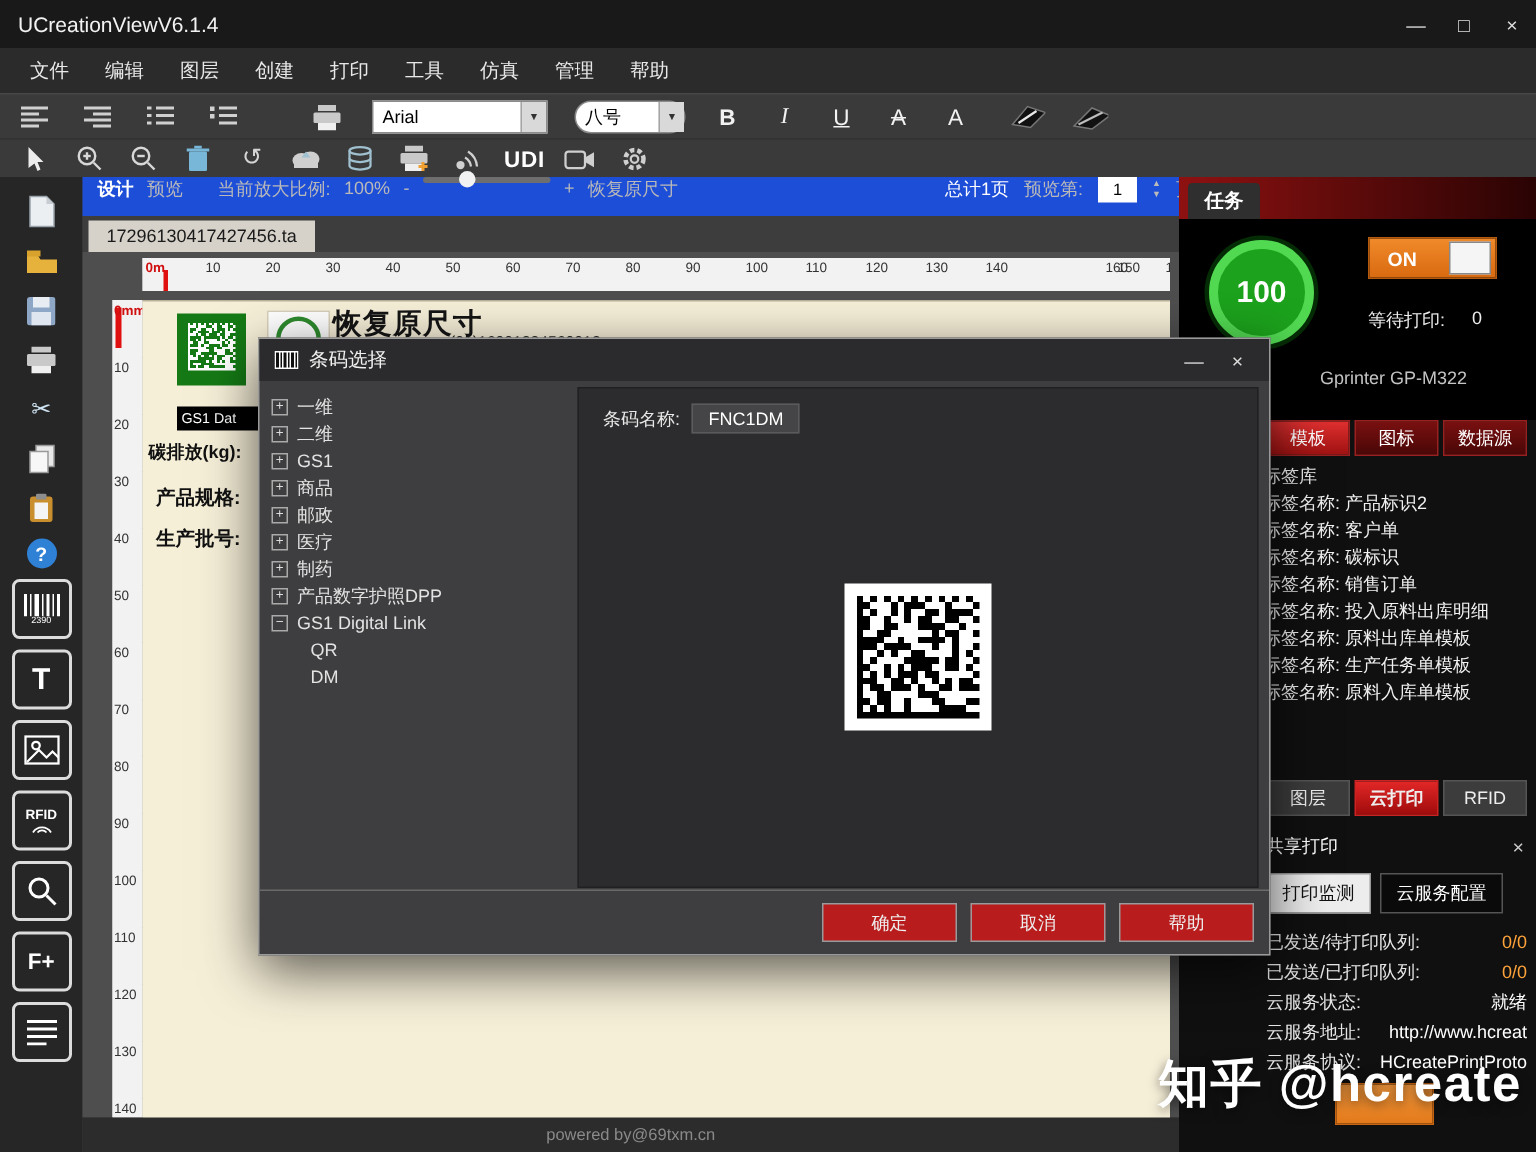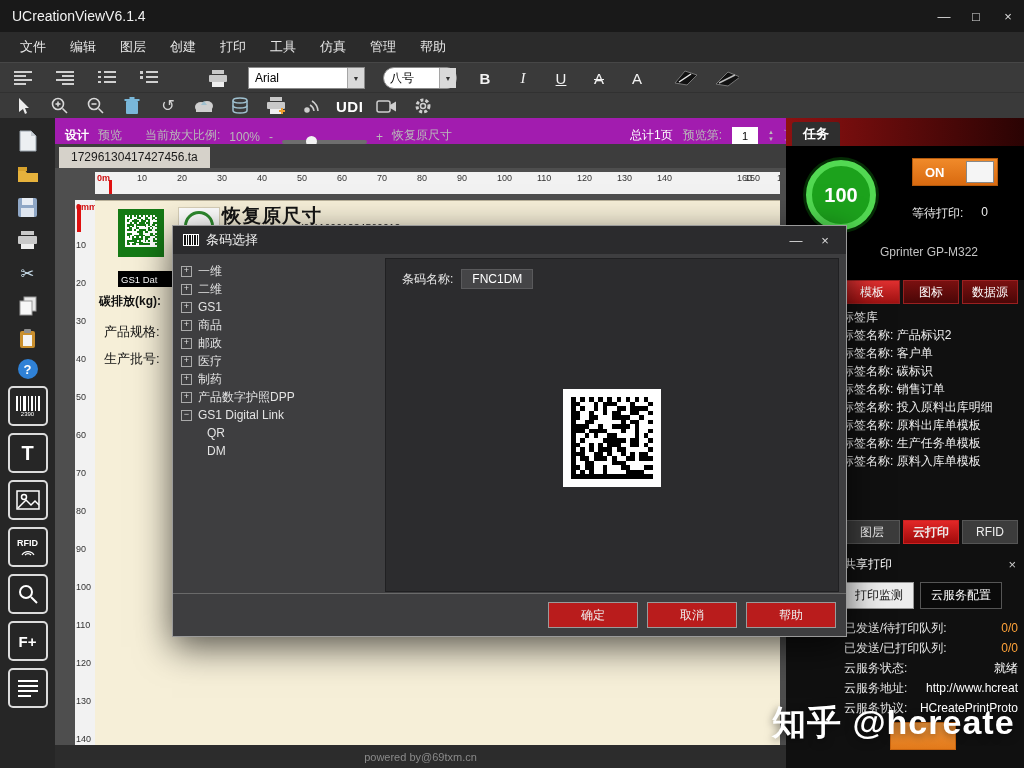--- a/index.html
+++ b/index.html
@@ -33,21 +33,21 @@
   .udi{color:#fff;font-weight:bold;font-size:15px;letter-spacing:.5px;}
   
   #leftbar{left:0;top:118px;width:55px;height:650px;background:#262626;display:flex;flex-direction:column;
            align-items:center;padding-top:10px;gap:7px;}
   .lb-small{width:26px;height:26px;display:flex;align-items:center;justify-content:center;color:#cfe4f2;font-size:16px;}
   .lb-box{width:36px;height:36px;border:2px solid #dcdcdc;border-radius:5px;color:#fff;display:flex;
           flex-direction:column;align-items:center;justify-content:center;font-weight:bold;}
   .help-circle{width:20px;height:20px;border-radius:50%;background:#2f81d6;color:#fff;font-size:13px;font-weight:bold;
                display:flex;align-items:center;justify-content:center;}
   
-  #designbar{left:55px;top:118px;width:731px;height:26px;background:#a21caf;display:flex;align-items:flex-end;
+  #designbar{left:55px;top:118px;width:731px;height:26px;background:#1d4ed8;display:flex;align-items:flex-start;
              font-size:12px;color:#b9b9b9;padding:0 18px 0 10px;gap:9px;}
   #designbar .sel{color:#fff;font-weight:bold;}
   #zoom-slider{width:85px;height:4px;background:#6e6e6e;border-radius:2px;position:relative;}
   #zoom-thumb{position:absolute;left:24px;top:-4px;width:11px;height:11px;border-radius:50%;background:#f2f2f2;}
   .right-group{margin-left:auto;display:flex;align-items:center;gap:10px;}
   #page-spin{width:26px;height:17px;background:#fff;color:#000;font-size:11px;display:flex;align-items:center;justify-content:center;}
   #spin-arrows{display:flex;flex-direction:column;font-size:6px;color:#bbb;line-height:7px;}
   
   #doctabbar{left:55px;top:144px;width:731px;height:24px;background:#3d3d3d;display:flex;align-items:flex-end;padding-left:4px;}
   .doc-tab{background:#d6d2ca;color:#1a1a1a;font-size:12px;padding:3px 12px 4px;}
@@ -65,21 +65,21 @@
   #hruler-mark{position:absolute;left:14px;top:8px;width:3px;height:14px;background:#e01010;}
   #vruler-mark{position:absolute;left:2px;top:5px;width:4px;height:27px;background:#e01010;}
   #canvas{position:absolute;left:40px;top:32px;width:685px;height:545px;background:#f6efd8;border-top:1px solid #b9b19a;}
   #canvas-dm-box{position:absolute;left:23px;top:8px;width:46px;height:48px;background:#157a15;display:flex;align-items:center;justify-content:center;}
   #canvas-logo{position:absolute;left:83px;top:6px;width:40px;height:36px;background:#fff;border:1px solid #d8d0b8;display:flex;align-items:center;justify-content:center;}
   #canvas-logo .ring{width:24px;height:24px;border-radius:50%;border:3px solid #2e8b2e;}
   #canvas-title{position:absolute;left:127px;top:2px;font-size:19px;font-weight:bold;color:#151515;letter-spacing:1px;white-space:nowrap;}
   #canvas-code{position:absolute;left:205px;top:21px;font-size:10.5px;color:#222;white-space:nowrap;}
   #canvas-gs1{position:absolute;left:23px;top:70px;width:56px;height:16px;background:#000;color:#fff;font-size:9.5px;
               display:flex;align-items:center;padding-left:3px;overflow:hidden;white-space:nowrap;}
-  .canvas-row{position:absolute;color:#111;white-space:nowrap;}
+  .canvas-row{position:absolute;color:#111;white-space:nowrap;font-weight:bold;}
   
   #statusbar{left:55px;top:745px;width:731px;height:23px;background:#2c2c2c;display:flex;align-items:center;justify-content:center;
              color:#8a8a8a;font-size:11px;}
   
   #rightpanel{left:786px;top:118px;width:238px;height:650px;background:#101010;z-index:10;font-size:12px;}
   #task-strip{position:absolute;left:0;top:0;width:100%;height:28px;background:linear-gradient(90deg,#8e1111,#2a0303);}
   #task-tab{position:absolute;left:6px;top:4px;width:48px;height:24px;background:#2f2f2f;color:#fff;font-weight:bold;font-size:13px;
             display:flex;align-items:center;justify-content:center;border-radius:3px 3px 0 0;}
   #device-box{position:absolute;left:0;top:28px;width:100%;height:134px;background:#000;}
   #gauge{position:absolute;left:20px;top:14px;width:58px;height:58px;border-radius:50%;background:#1ca21c;border:6px solid #52d952;

